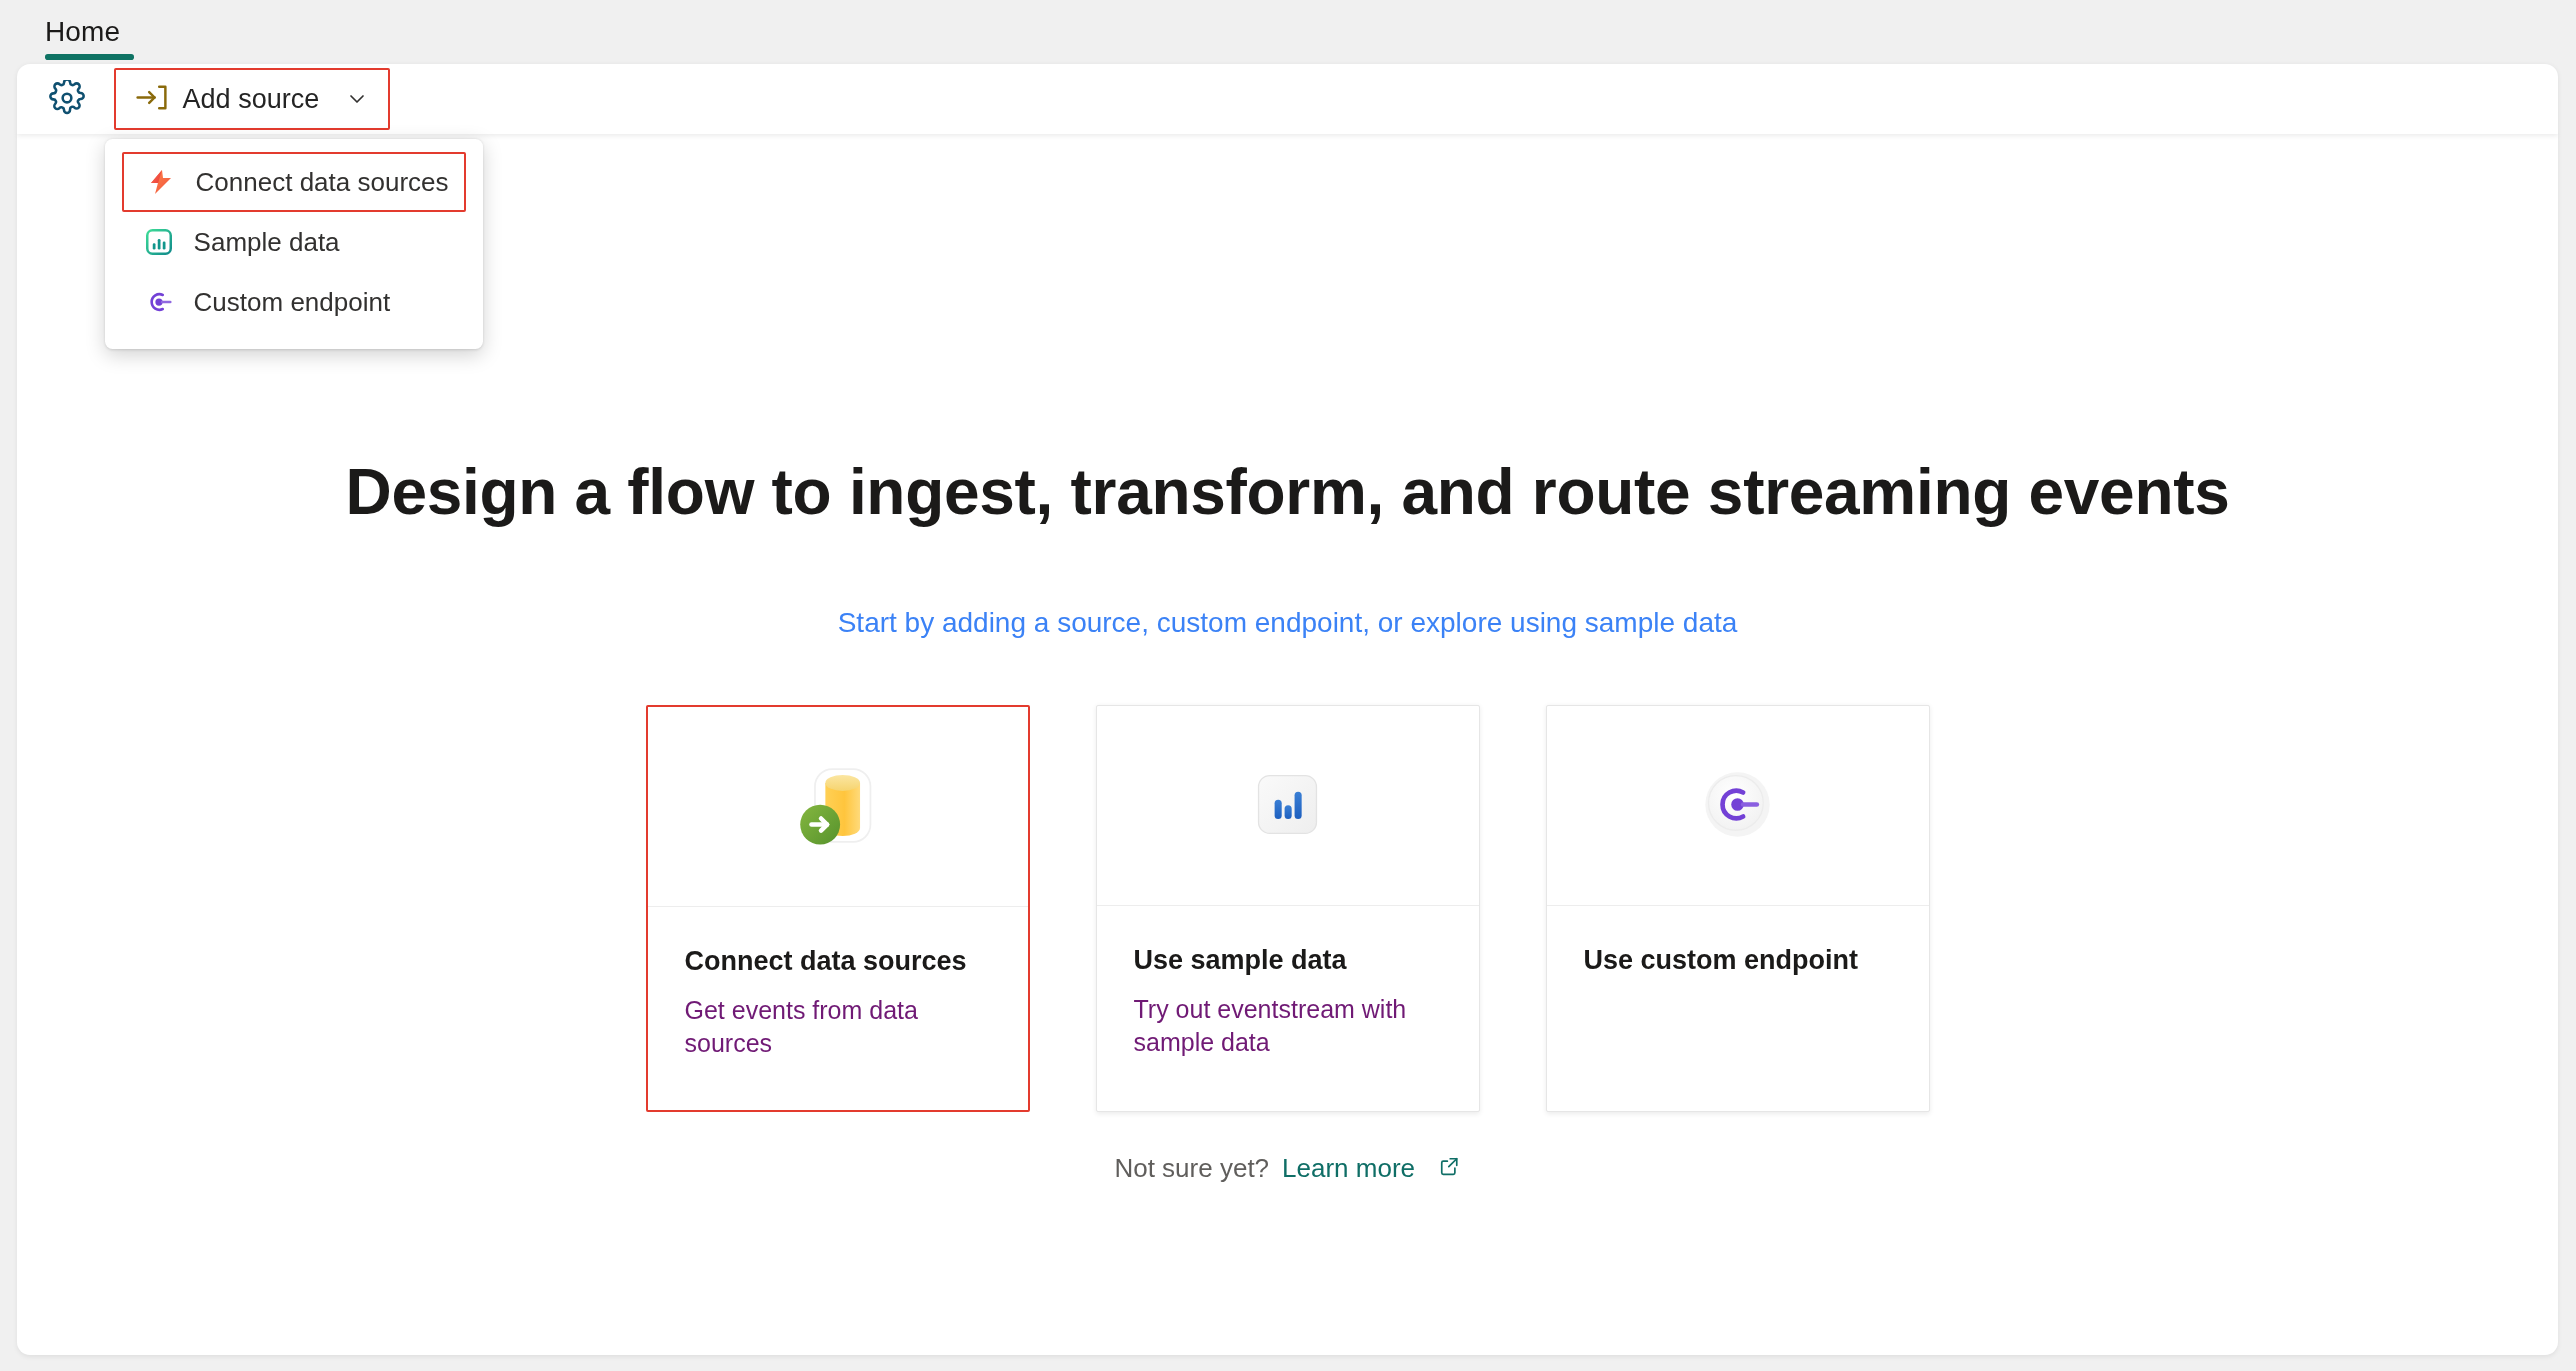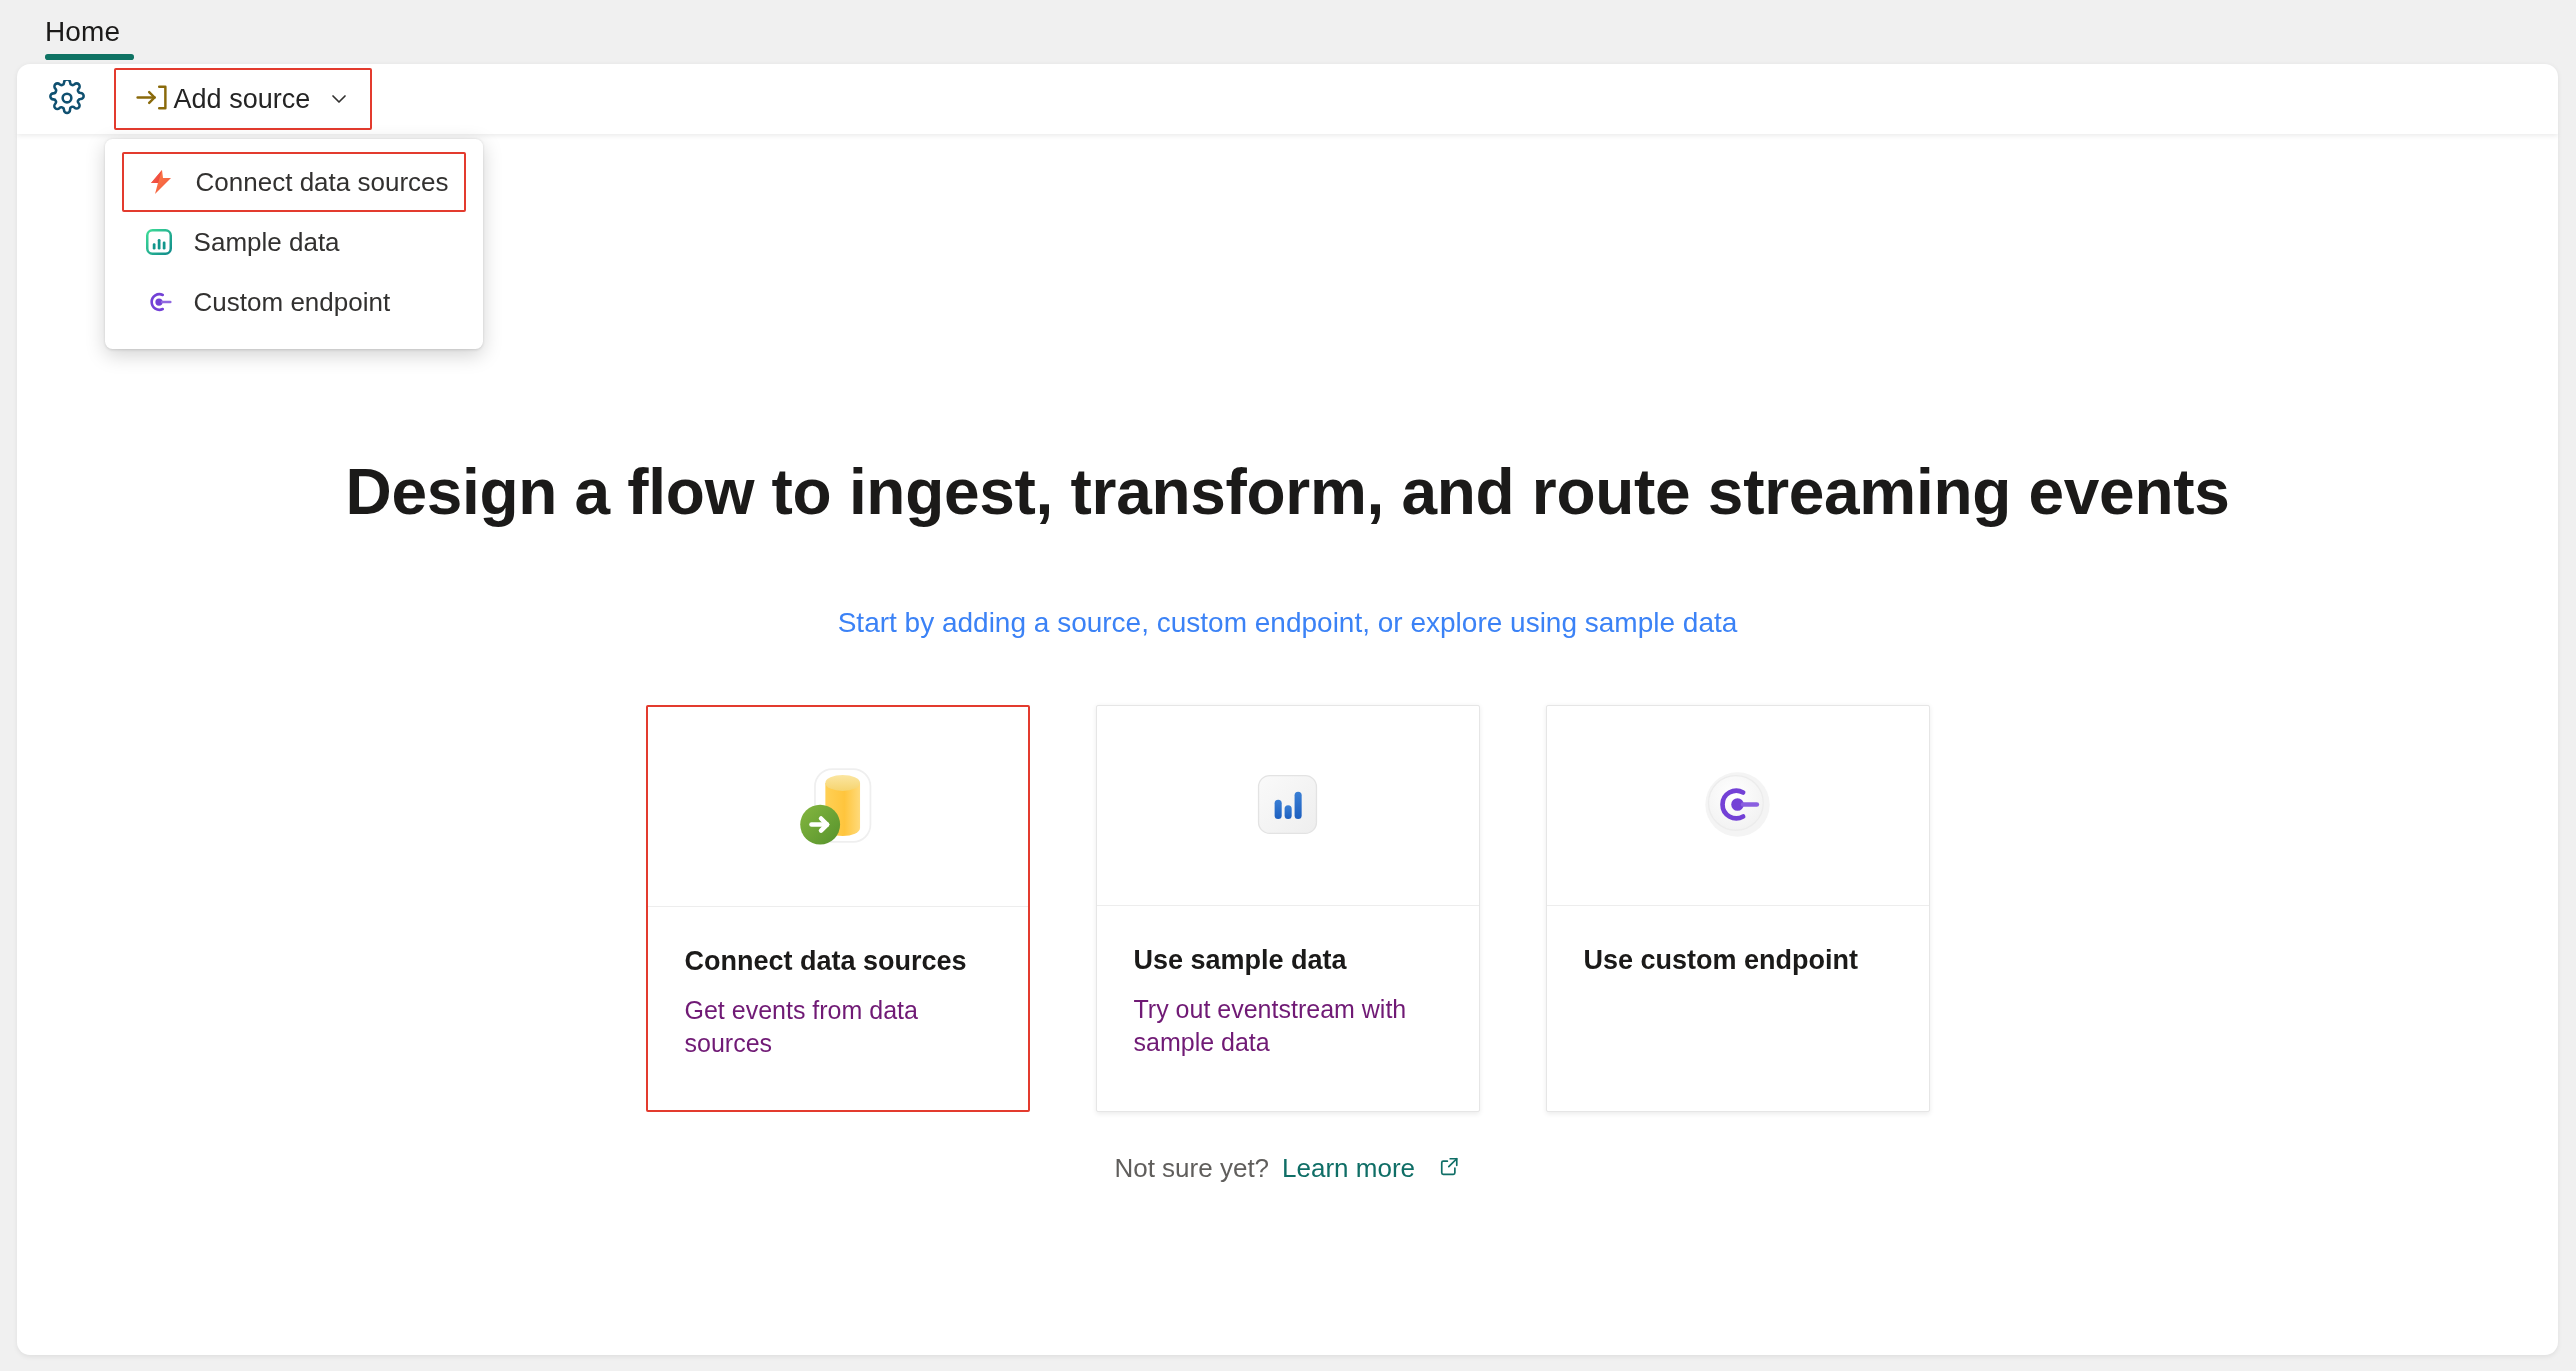--- a/index.html
+++ b/index.html
@@ -71,21 +71,21 @@
     cursor: pointer;
   }
 
   .addsource-wrap {
     position: relative;
     margin-left: 20.6px;
   }
   .addsource-btn {
     display: flex;
     align-items: center;
-    gap: 4px;
+    gap: 13px;
     height: 62px;
     padding: 0 19px 0 17px;
     border: 2.8px solid #e33b2e;
     border-radius: 1.9px;
     background: #ffffff;
     cursor: pointer;
   }
   .addsource-label {
     font-size: 27px;
     color: #242424;

